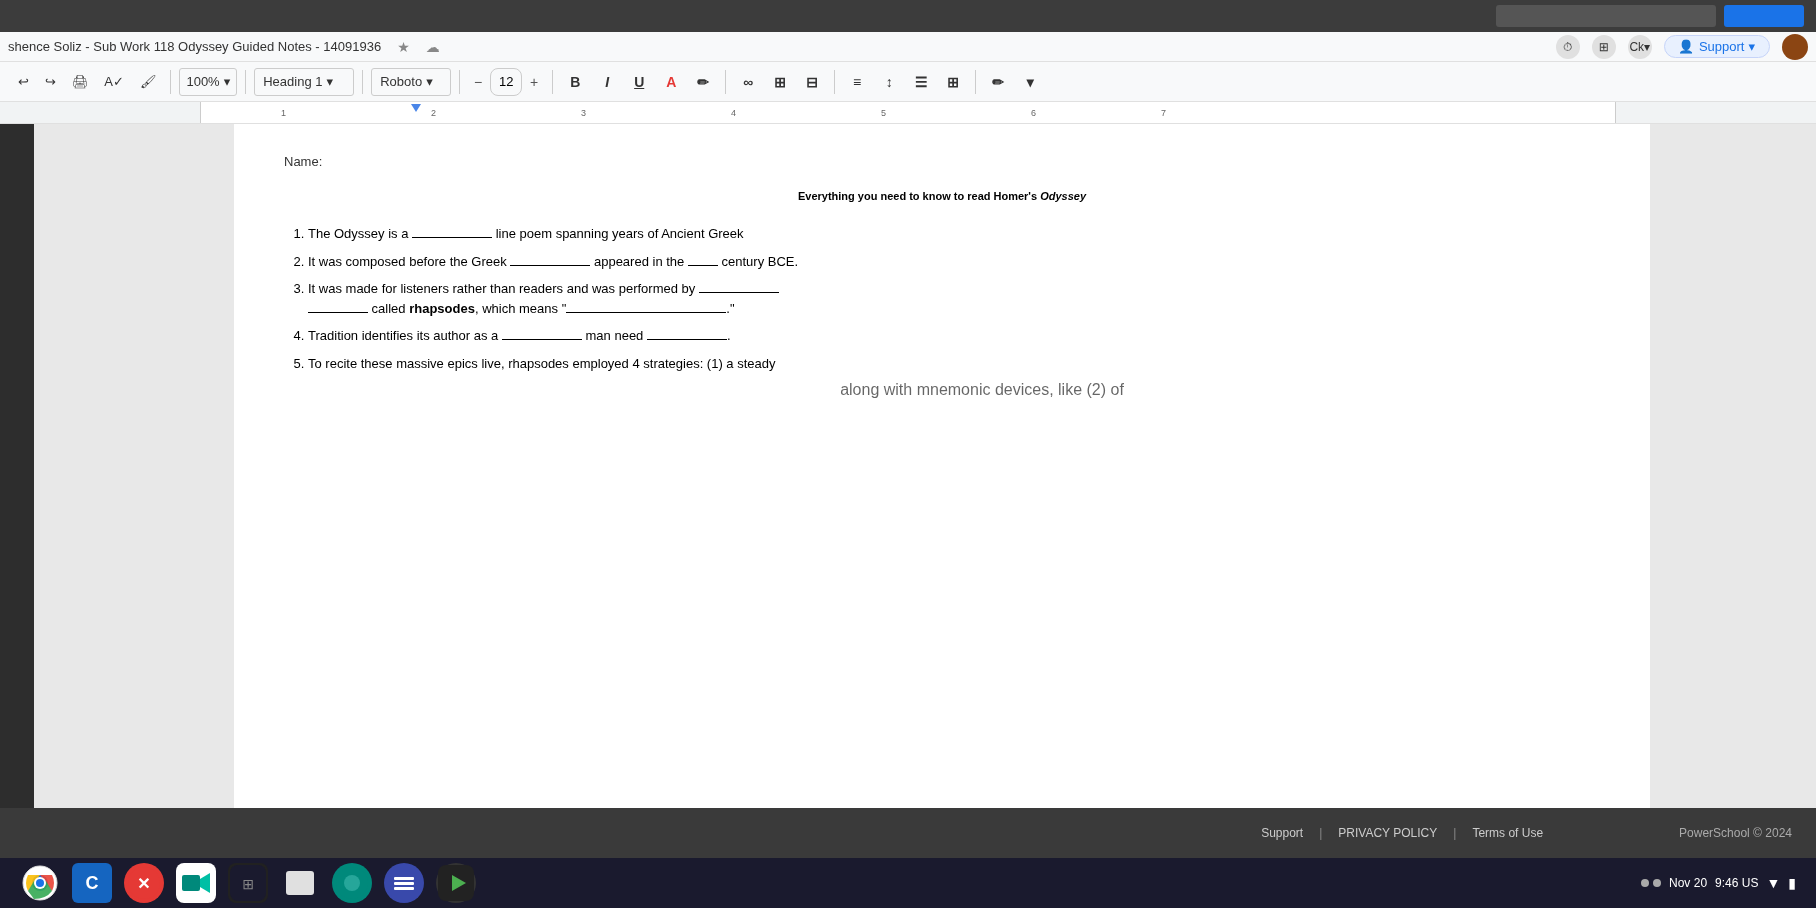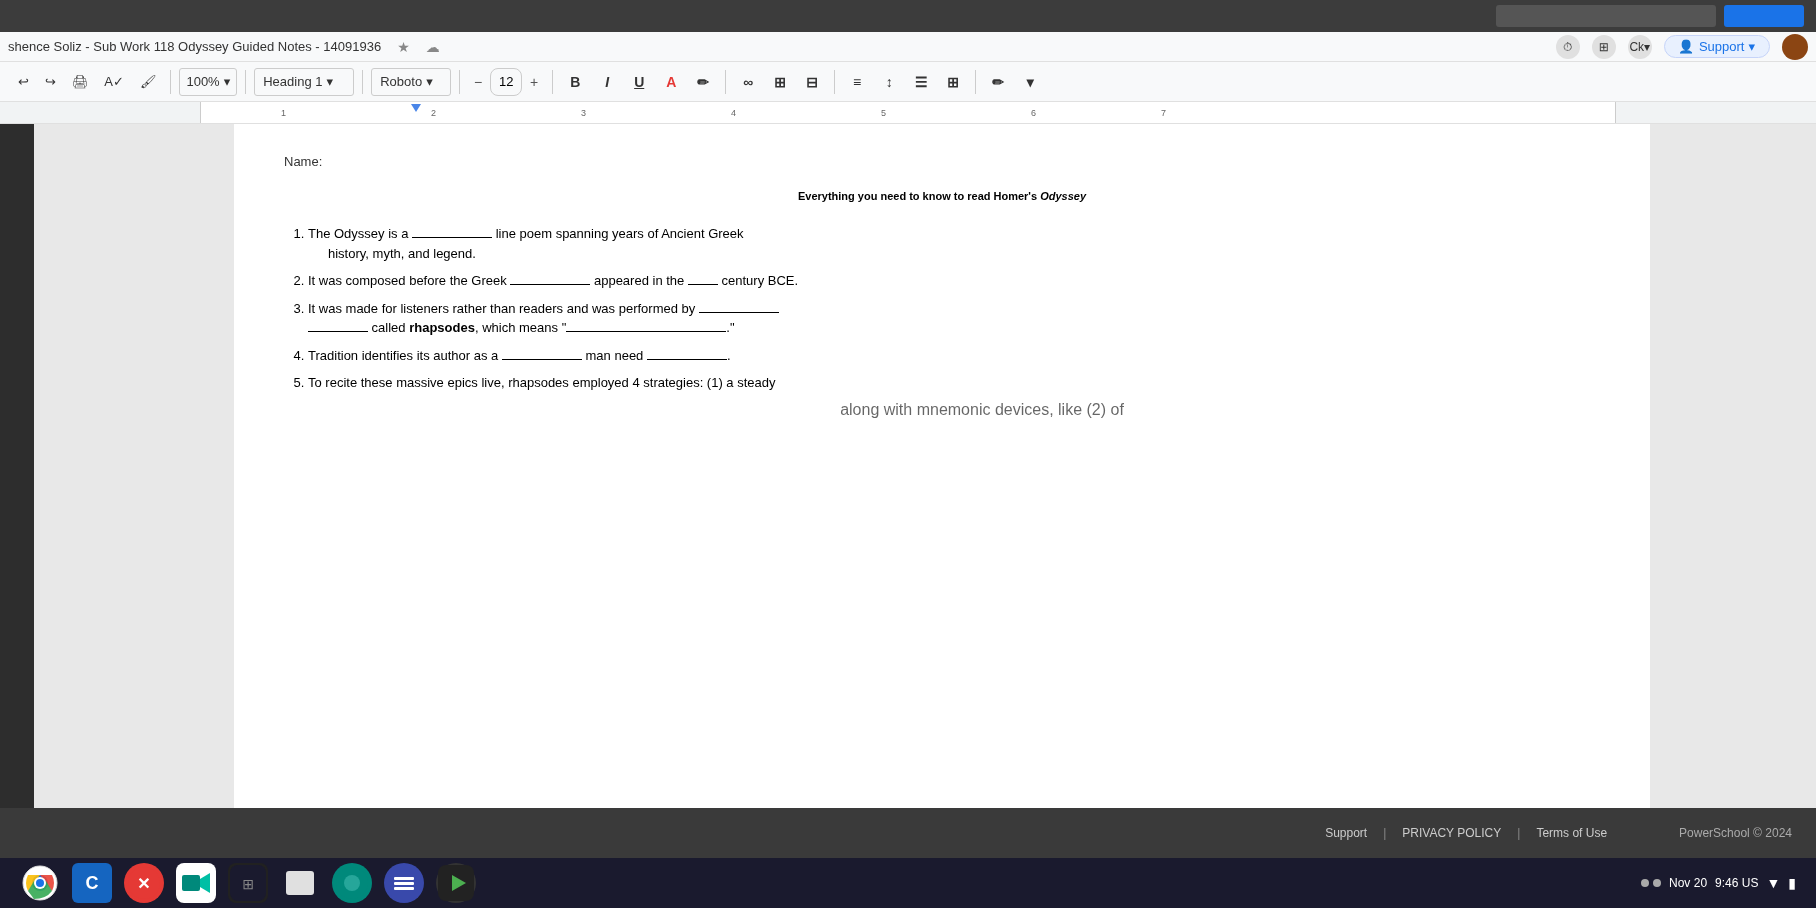--- a/index.html
+++ b/index.html
@@ -535,21 +535,20 @@
     </div>
 
     <div class="doc-title">
       <span>Everything you need to know to read Homer's</span>&nbsp;<em>Odyssey</em>
     </div>
 
 
     <ol class="doc-list">
       <li>
         <span>The Odyssey is a </span><span class="blank"></span><span> line poem spanning years of Ancient Greek</span>
-        <span class="item-cont">history, myth, and legend.</span>
       </li>
       <li>
         <span>It was composed before the Greek </span><span class="blank"></span><span> appeared in the </span><span class="blank-sm"></span><span> century BCE.</span>
       </li>
       <li>
         <span>It was made for listeners rather than readers and was performed by </span><span class="blank"></span><br>
         <span class="blank" style="min-width:60px;"></span><span> called <strong>rhapsodes</strong>, which means "</span><span class="blank-lg"></span><span>."</span>
       </li>
       <li>
         <span>Tradition identifies its author as a </span><span class="blank"></span><span> man need </span><span class="blank"></span><span>.</span>
@@ -568,21 +567,21 @@
     </div>
   </div>
 </div>
 
 <div class="footer-bar">
   <span class="footer-link">Support</span>
   <span class="footer-sep">|</span>
   <span class="footer-link">PRIVACY POLICY</span>
   <span class="footer-sep">|</span>
   <span class="footer-link">Terms of Use</span>
-  <span class="footer-brand" style="margin-left: 56px;">PowerSchool © 2024</span>
+  <span class="footer-brand" style="margin-left: 120px;">PowerSchool © 2024</span>
 </div>
 
 <div class="taskbar">
 
   <div class="taskbar-icon">
     <svg width="36" height="36" viewBox="0 0 36 36">
       <circle cx="18" cy="18" r="17" fill="white" stroke="#e0e0e0" stroke-width="1"></circle>
       <circle cx="18" cy="18" r="8" fill="#1a73e8"></circle>
       <path d="M18 10 L30 10 Q34 18 30 26 Z" fill="#ea4335" opacity="0.9"></path>
       <path d="M18 10 L6 10 Q2 18 6 26 Z" fill="#fbbc04" opacity="0.9"></path>

